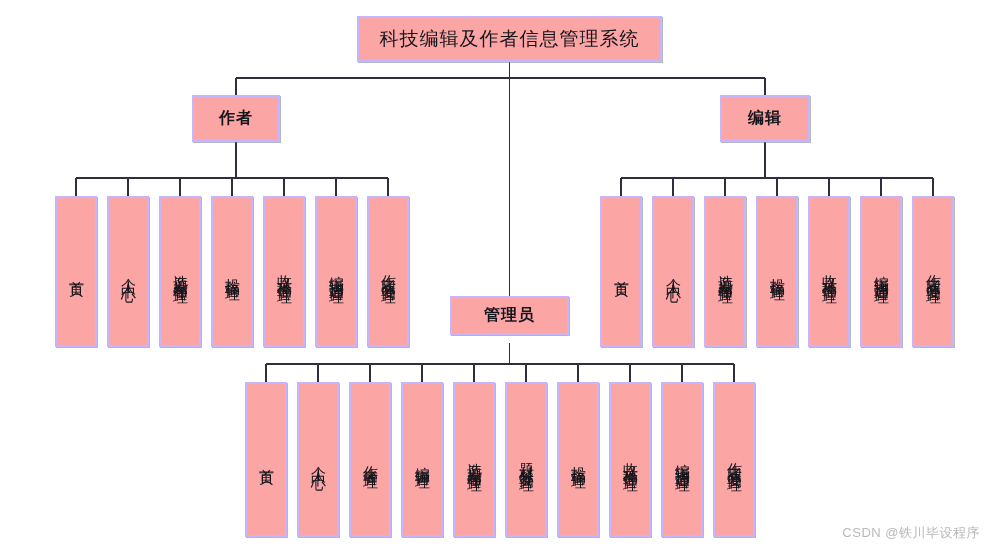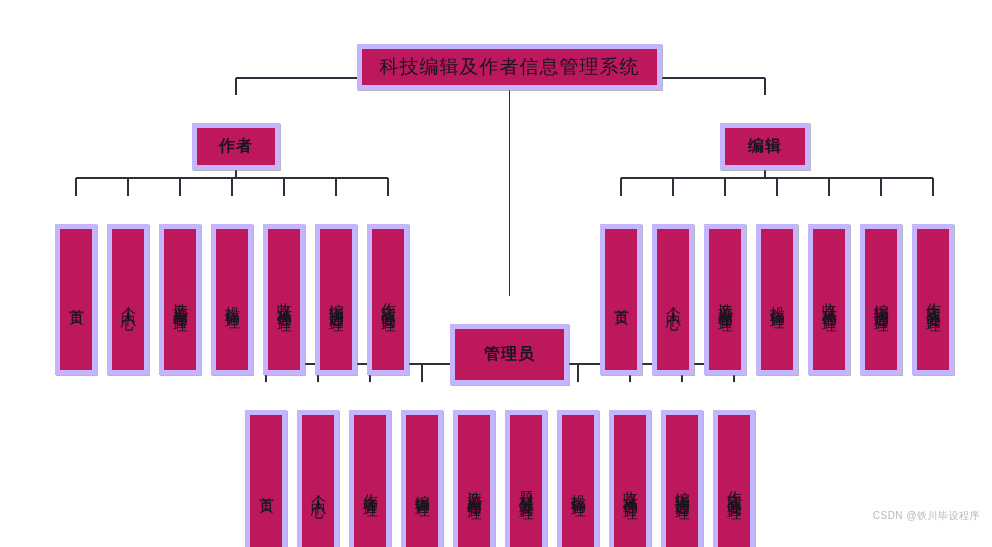--- a/index.html
+++ b/index.html
@@ -19,29 +19,28 @@
     position: absolute;
     left: 0;
     top: 0;
     width: 992px;
     height: 547px;
     pointer-events: none;
   }
   .node {
     position: absolute;
     box-sizing: border-box;
-    background: #be185d;
-    border: 5px solid #c4b5fd;
+    background: #fca5a5;
+    border: 2px solid #c4b5fd;
     box-shadow: 1px 1px 0 rgba(120,125,140,0.55);
     display: flex;
     align-items: center;
     justify-content: center;
     color: #15151c;
     z-index: 2;
-    margin-top: 28px;
   }
   .node-root {
     font-size: 19px;
     letter-spacing: 1px;
     white-space: nowrap;
   }
   .node-role {
     font-size: 16px;
     letter-spacing: 1px;
     white-space: nowrap;
@@ -54,22 +53,22 @@
     writing-mode: vertical-rl;
     text-orientation: upright;
     letter-spacing: 3px;
     line-height: 1.12;
     text-align: center;
     white-space: nowrap;
   }
   #watermark {
     position: absolute;
     right: 12px;
-    bottom: 24px;
-    font-size: 10px;
+    bottom: 5px;
+    font-size: 13px;
     color: #b9b9bd;
     letter-spacing: 0.5px;
     white-space: nowrap;
     z-index: 3;
   }
 </style>
 </head>
 <body>
 
 <div id="canvas">
@@ -157,21 +156,21 @@
       </div>
       <div class="node node-leaf" style="left: 808px; top: 196px; width: 42px; height: 151px;">
         <span class="vtext">收录稿件管理</span>
       </div>
       <div class="node node-leaf" style="left: 860px; top: 196px; width: 42px; height: 151px;">
         <span class="vtext">编辑沟通管理</span>
       </div>
       <div class="node node-leaf" style="left: 912px; top: 196px; width: 42px; height: 151px;">
         <span class="vtext">作者回复管理</span>
       </div>
-      <div class="node node-role" style="left: 450px; top: 296px; width: 119px; height: 61px;">
+      <div class="node node-role" style="left: 450px; top: 296px; width: 119px; height: 39px;">
         <span>管理员</span>
       </div>
       <div class="node node-leaf" style="left: 245px; top: 382px; width: 42px; height: 155px;">
         <span class="vtext">首页</span>
       </div>
       <div class="node node-leaf" style="left: 297px; top: 382px; width: 42px; height: 155px;">
         <span class="vtext">个人中心</span>
       </div>
       <div class="node node-leaf" style="left: 349px; top: 382px; width: 42px; height: 155px;">
         <span class="vtext">作者管理</span>

